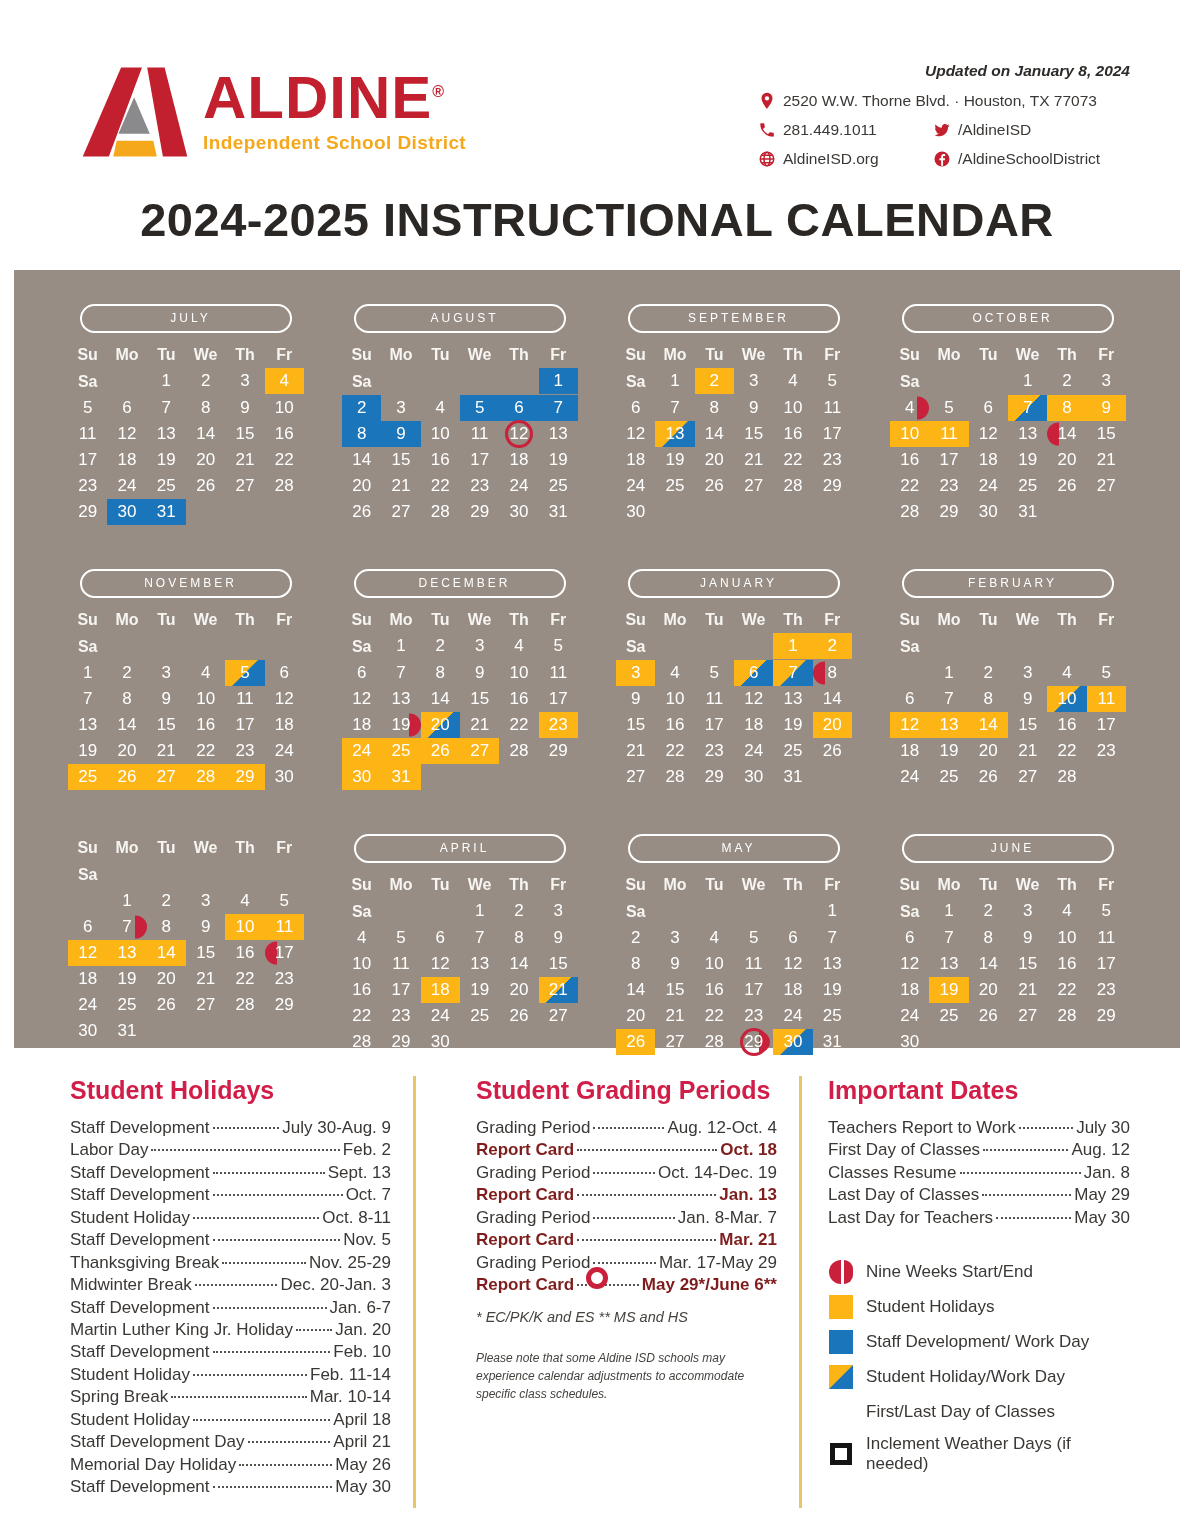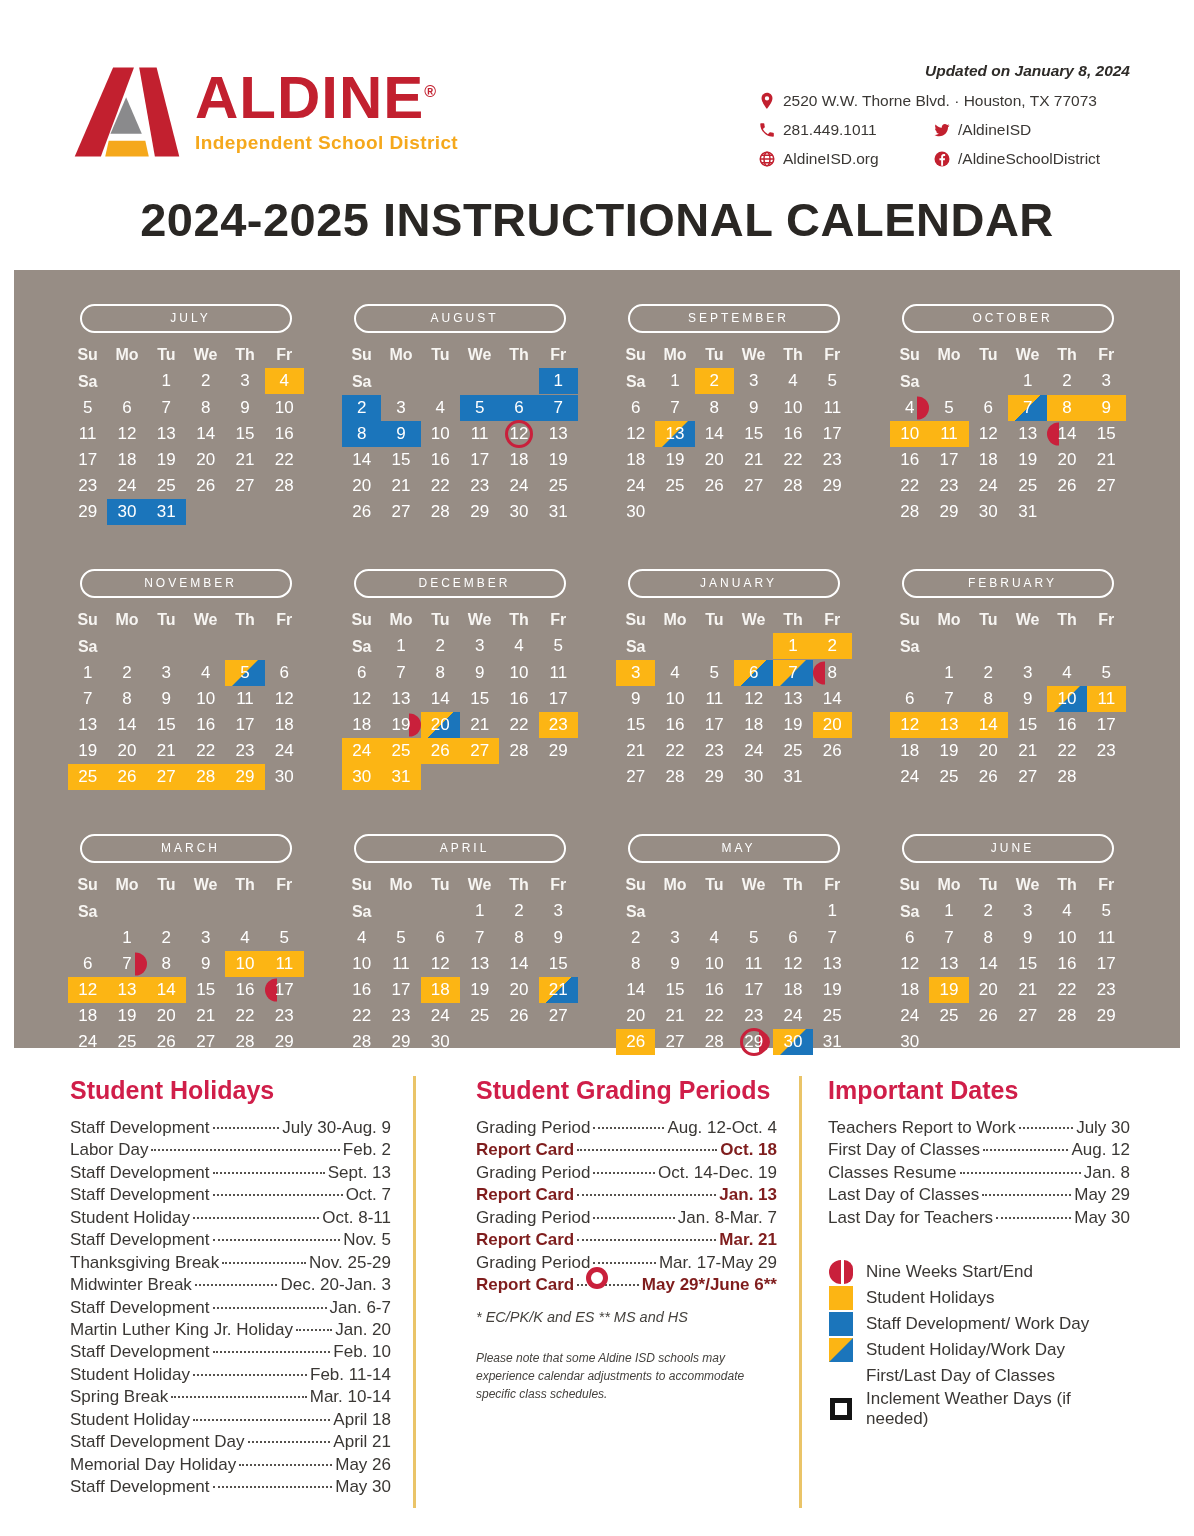--- a/index.html
+++ b/index.html
@@ -5,21 +5,21 @@
   :root{
     --yellow:#FCB514; --blue:#1B75BB; --red:#C9203B; --panel:#978D85;
     --heading-red:#D01E49; --orange:#F5A81C; --gold:#EAC468; --ink:#3A3734; --title:#2A2724;
   }
   *{margin:0;padding:0;box-sizing:border-box;}
   html,body{width:1194px;}
   body{height:1536px;background:#fff;font-family:"Liberation Sans",sans-serif;color:var(--ink);overflow:hidden;}
 
   
   .header{position:relative;height:262px;}
-  .logo{position:absolute;left:73px;top:60px;display:flex;align-items:flex-start;gap:14px;}
+  .logo{position:absolute;left:81px;top:60px;display:flex;align-items:flex-start;gap:14px;}
   .logo-mark{width:108px;height:104px;}
   .logo-text .big{font-size:60px;font-weight:800;color:#C2202F;letter-spacing:1px;line-height:1;margin-top:8px;}
   .logo-text .big sup{font-size:16px;font-weight:700;}
   .logo-text .small{font-size:19px;font-weight:700;color:var(--orange);margin-top:4px;letter-spacing:.4px;}
   .contact{position:absolute;right:64px;top:62px;width:372px;font-size:15.5px;color:#3A3734;}
   .updated{font-style:italic;font-weight:600;text-align:right;margin-bottom:12px;color:#2E2B28;}
   .c-row{display:flex;align-items:center;gap:7px;margin-bottom:11px;white-space:nowrap;}
   .c-grid{display:grid;grid-template-columns:175px auto;row-gap:0;}
   .c-ic{width:18px;height:18px;flex:0 0 18px;}
   .title{position:absolute;left:0;right:0;top:192px;text-align:center;font-size:47px;font-weight:800;
@@ -54,21 +54,21 @@
   h2{font-size:25px;font-weight:800;color:var(--heading-red);margin-bottom:12px;}
   .leader-row{display:flex;align-items:baseline;font-size:17px;line-height:1.32;color:var(--ink);}
   .leader-row.bold{font-weight:700;color:#7f1d1d;}
   .ld-label{white-space:nowrap;}
   .ld-dots{flex:1;min-width:10px;margin:0 3px;border-bottom:2px dotted #55514d;transform:translateY(-4px);}
   .ld-value{white-space:nowrap;}
   .footnote{font-style:italic;font-size:14.5px;color:#45423e;margin-top:12px;}
   .note{font-style:italic;font-size:12px;line-height:1.5;color:#45423e;margin-top:24px;padding-right:8px;}
 
   
-  .legend{margin-top:30px;display:flex;flex-direction:column;}
+  .legend{margin-top:30px;display:flex;flex-direction:column;gap:9px;}
   .lg-row{display:flex;align-items:center;gap:12px;font-size:17px;color:var(--ink);}
   .lg-ic{width:26px;height:26px;flex:0 0 26px;display:flex;align-items:center;justify-content:center;}
   .sw{width:24px;height:24px;}
   .sw.yellow{background:var(--yellow);}
   .sw.blue{background:var(--blue);}
   .sw.split{background:linear-gradient(135deg,var(--yellow) 49.5%,var(--blue) 50.5%);}
   .sw.ring{width:22px;height:22px;border:5px solid var(--red);border-radius:50%;background:#fff;}
   .sw.box{width:22px;height:22px;border:5px solid #141414;background:#fff;}
   .nine{display:flex;gap:3px;align-items:center;}
   .nine .l{width:12px;height:24px;background:var(--red);border-radius:12px 0 0 12px;}
@@ -493,21 +493,20 @@
           <div class="cell"><span class="num">22</span></div>
           <div class="cell"><span class="num">23</span></div>
           <div class="cell"><span class="num">24</span></div>
           <div class="cell"><span class="num">25</span></div>
           <div class="cell"><span class="num">26</span></div>
           <div class="cell"><span class="num">27</span></div>
           <div class="cell"><span class="num">28</span></div>
         </div>
       </div>
       <div class="month">
-        <div class="month-name">MARCH</div>
         <div class="days-grid">
           <div class="dow">Su</div>
           <div class="dow">Mo</div>
           <div class="dow">Tu</div>
           <div class="dow">We</div>
           <div class="dow">Th</div>
           <div class="dow">Fr</div>
           <div class="dow">Sa</div>
           <div class="cell blank"></div>
           <div class="cell blank"></div>

